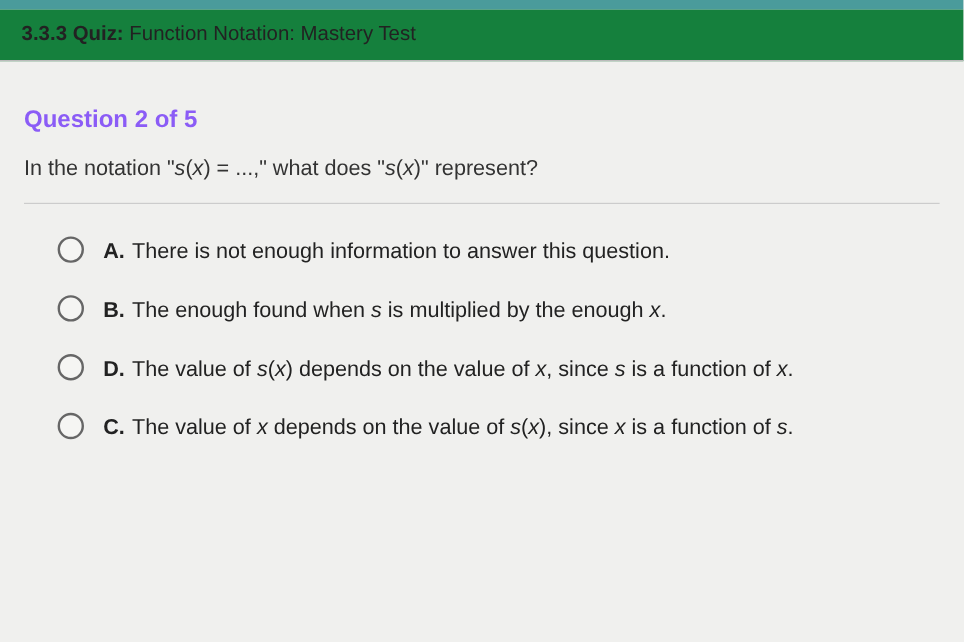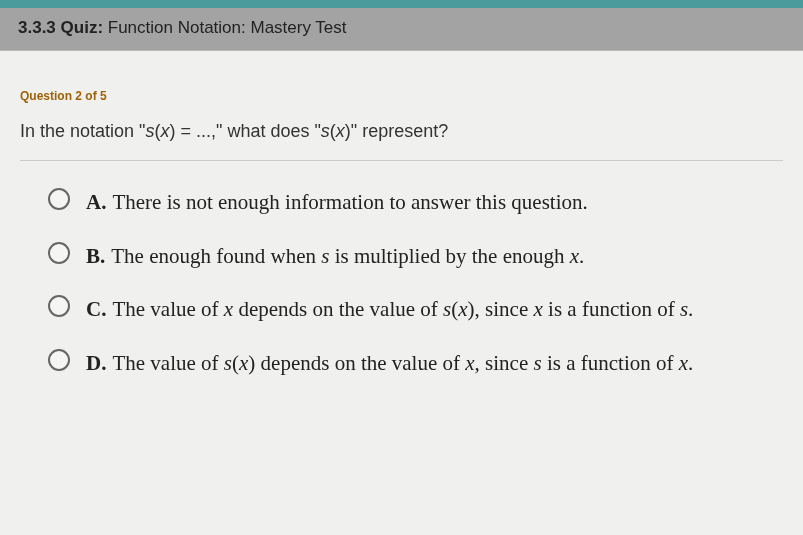--- a/index.html
+++ b/index.html
@@ -16,36 +16,36 @@
       position: relative;
     }
     .teal-bar {
       height: 8px;
       background: #4a9b9b;
       width: 100%;
     }
     .header {
       padding: 10px 18px 12px 18px;
       border-bottom: 1px solid #bbb;
-      background: #a3a3a3;
+      background: #15803d;
     }
     .header-line {
       font-size: 17px;
       color: #222;
     }
     .header-line .bold {
       font-weight: bold;
     }
     .content {
       padding: 38px 20px 20px 20px;
     }
     .question-number {
-      font-size: 12px;
+      font-size: 20px;
       font-weight: bold;
-      color: #a16207;
+      color: #8b5cf6;
       margin-bottom: 18px;
     }
     .question-text {
       font-size: 18px;
       color: #333;
       margin-bottom: 18px;
     }
     .divider {
       border: none;
       border-top: 1px solid #ccc;
@@ -64,25 +64,24 @@
       width: 22px;
       height: 22px;
       border: 2px solid #666;
       border-radius: 50%;
       flex-shrink: 0;
       margin-right: 16px;
       margin-top: 1px;
       background: #f5f5f3;
     }
     .option-text {
-      font-size: 21px;
+      font-size: 18px;
       color: #222;
       line-height: 1.5;
       padding-right: 20px;
-      font-family: Liberation Serif, serif;
     }
     .option-text .letter {
       font-weight: bold;
       margin-right: 6px;
     }
     .italic {
       font-style: italic;
     }
   </style>
 </head>
@@ -119,25 +118,25 @@
     <div class="option">
       <div class="radio"></div>
       <div class="option-text">
         <span class="letter">B.</span><span>The enough found when </span><span class="italic">s</span><span> is multiplied by the enough </span><span class="italic">x</span><span>.</span>
       </div>
     </div>
 
     <div class="option">
       <div class="radio"></div>
       <div class="option-text">
-        <span class="letter">C.</span><span>The value of </span><span class="italic">x</span><span> depends on the value of </span><span class="italic">s</span><span>(</span><span class="italic">x</span><span>)</span><span>, since </span><span class="italic">x</span><span> is a function of </span><span class="italic">s</span><span>.</span>
+        <span class="letter">D.</span><span>The value of </span><span class="italic">s</span><span>(</span><span class="italic">x</span><span>)</span><span> depends on the value of </span><span class="italic">x</span><span>, since </span><span class="italic">s</span><span> is a function of </span><span class="italic">x</span><span>.</span>
       </div>
     </div>
 
     <div class="option">
       <div class="radio"></div>
       <div class="option-text">
-        <span class="letter">D.</span><span>The value of </span><span class="italic">s</span><span>(</span><span class="italic">x</span><span>)</span><span> depends on the value of </span><span class="italic">x</span><span>, since </span><span class="italic">s</span><span> is a function of </span><span class="italic">x</span><span>.</span>
+        <span class="letter">C.</span><span>The value of </span><span class="italic">x</span><span> depends on the value of </span><span class="italic">s</span><span>(</span><span class="italic">x</span><span>)</span><span>, since </span><span class="italic">x</span><span> is a function of </span><span class="italic">s</span><span>.</span>
       </div>
     </div>
 
   </div>
 </div>
 
 </body></html>

